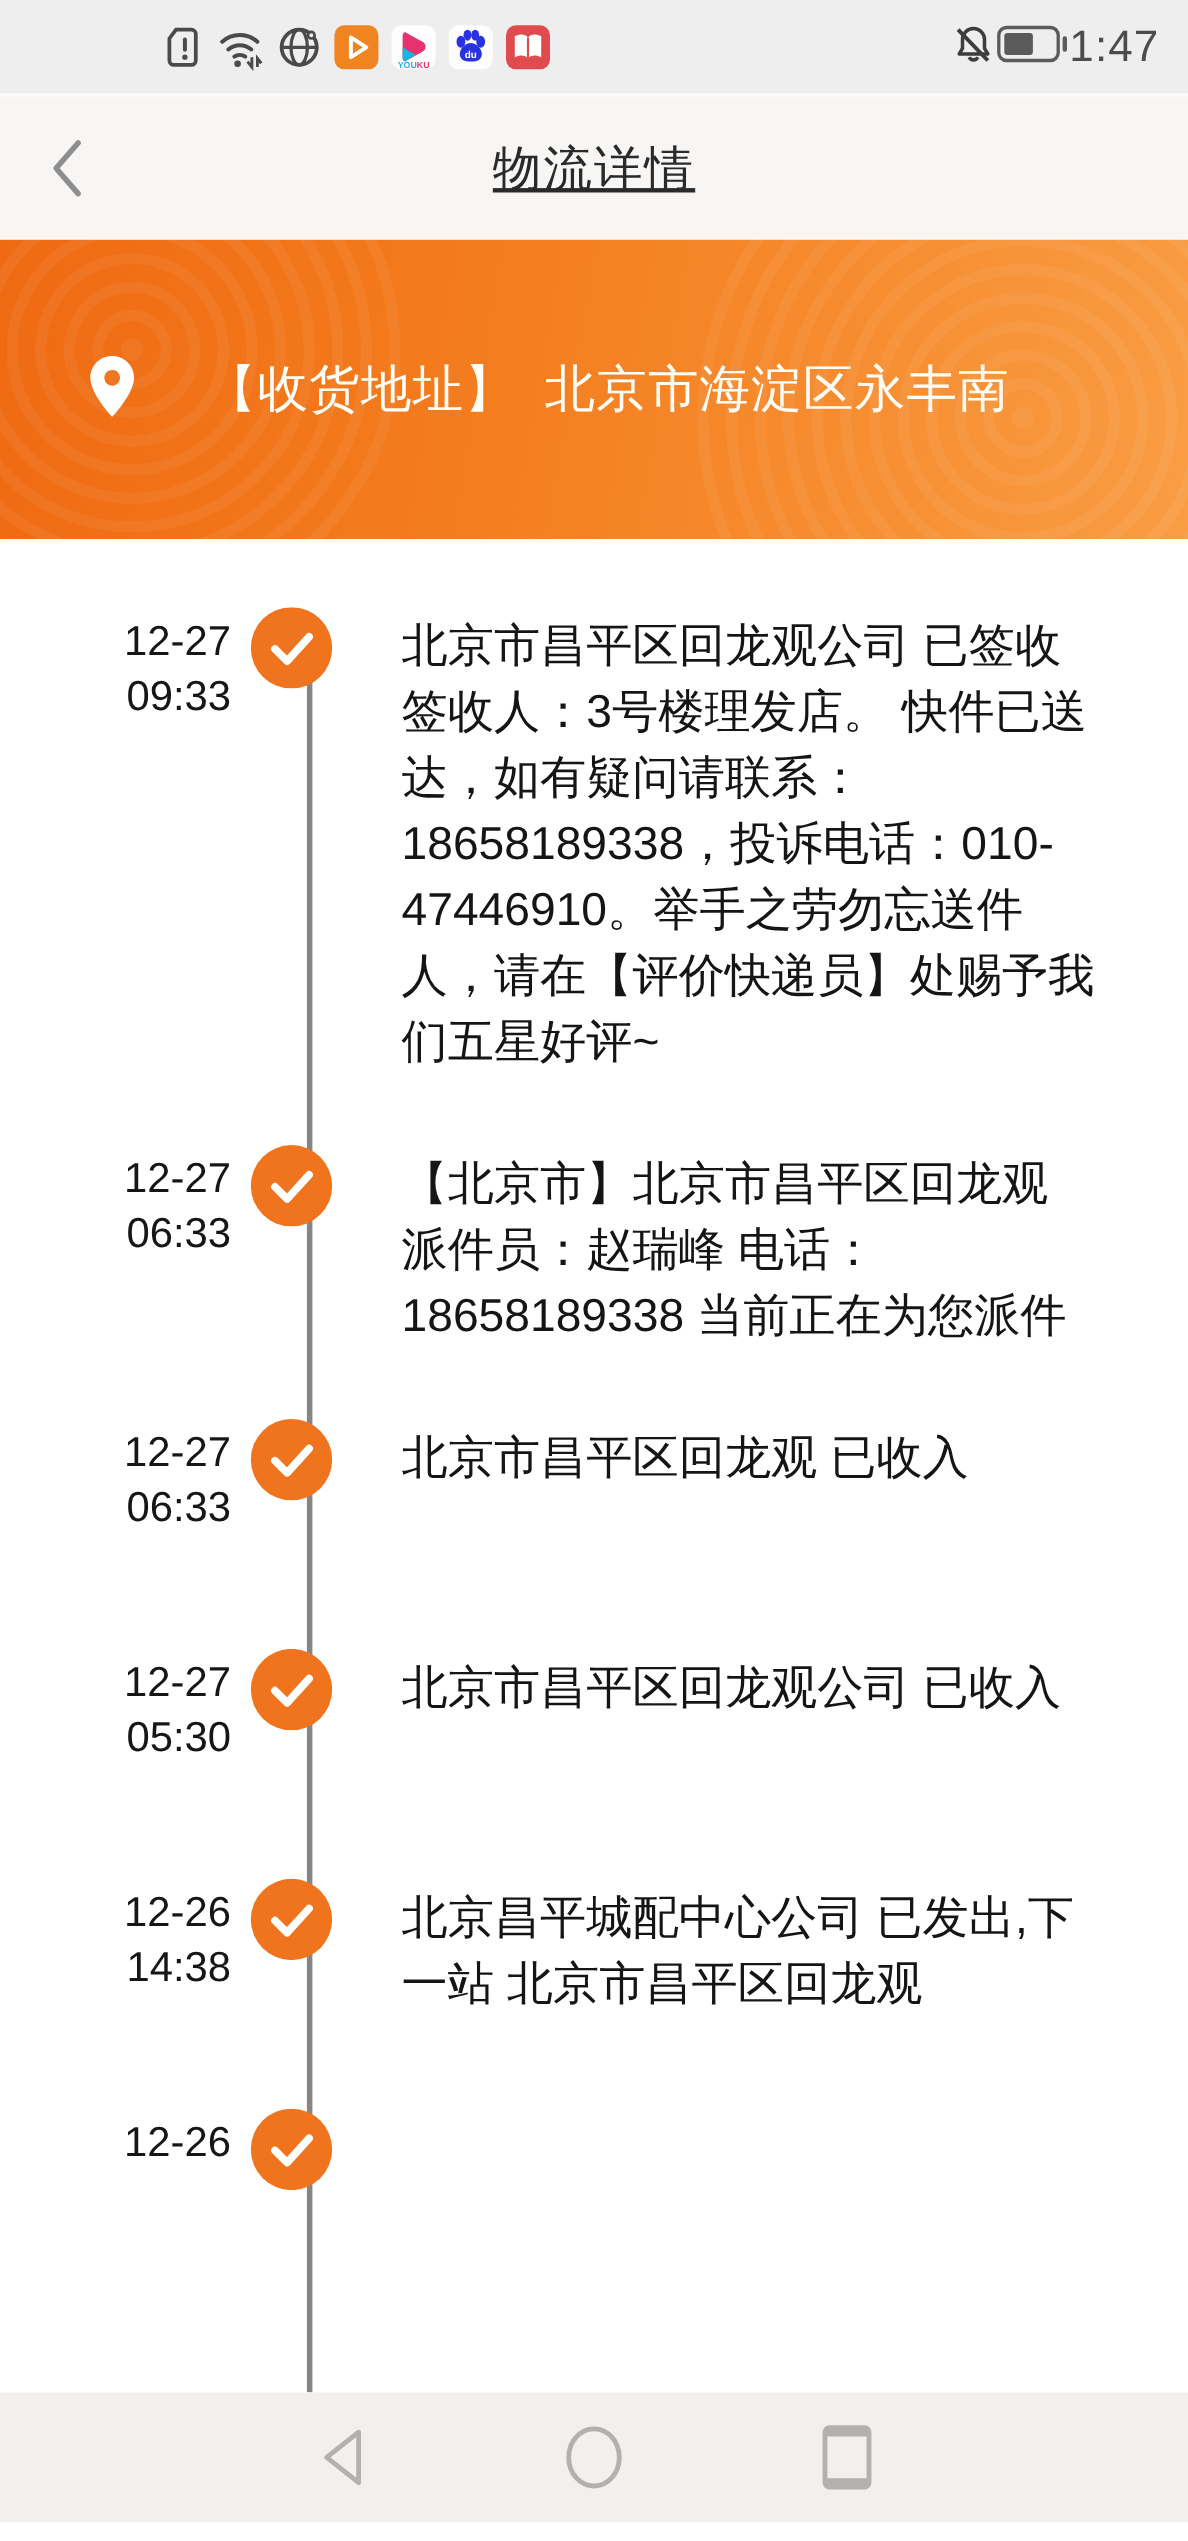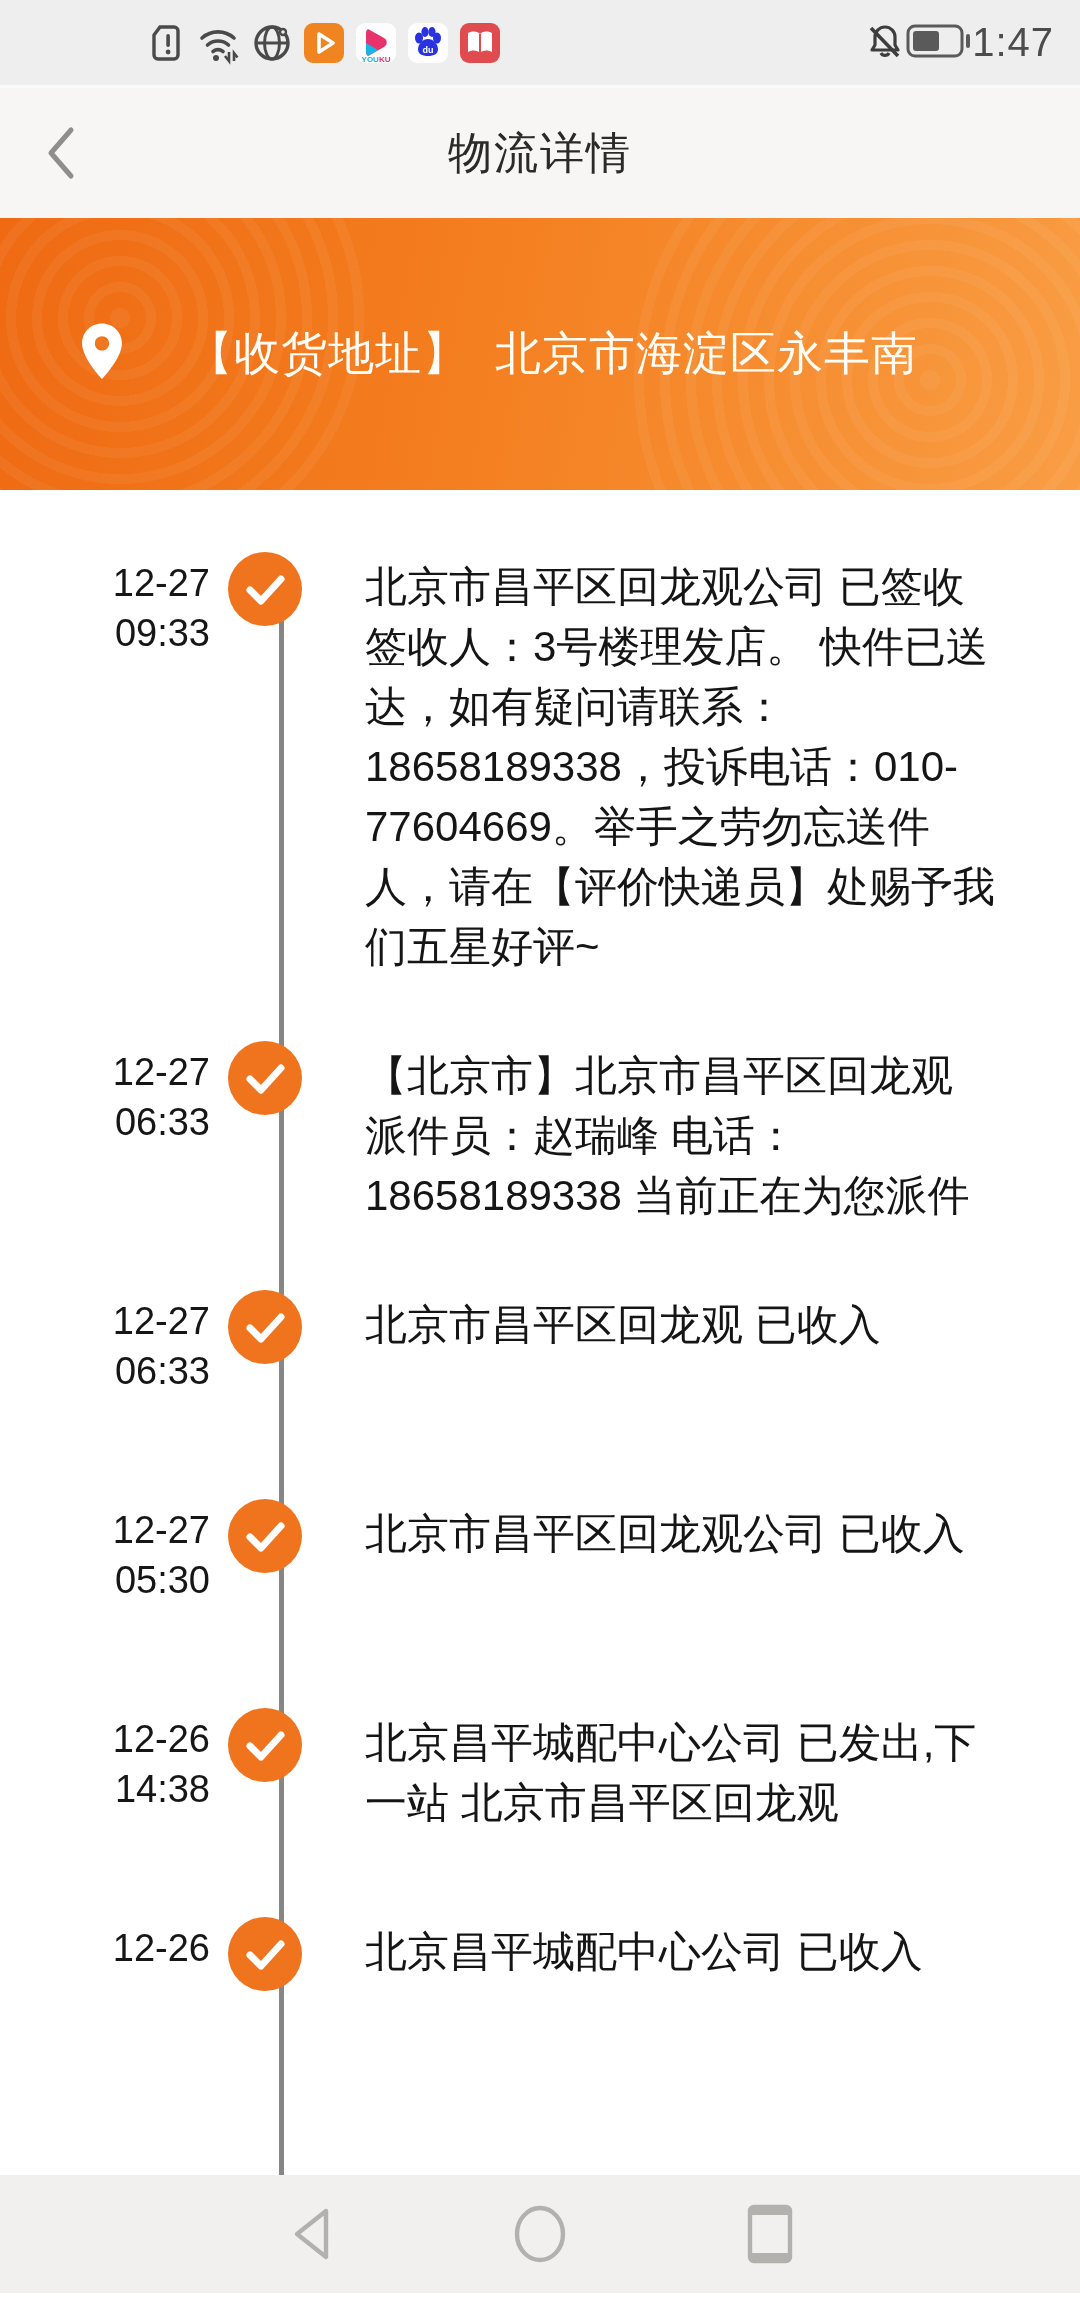--- a/index.html
+++ b/index.html
@@ -15,21 +15,21 @@
   .sb-time { font-size:40px; color:#4c4c4c; letter-spacing:1px; }
 
   
   .webview-header { height:145px; background:#f2f1f0; display:flex; align-items:center; padding:0 70px 0 36px; }
   .wv-title { font-size:50px; color:#151515; margin-left:40px; letter-spacing:2px; }
   .menu-dots { margin-left:auto; display:flex; gap:12px; }
   .menu-dots i { width:12px; height:12px; border-radius:50%; background:#1a1a1a; }
 
   
   .navbar { height:133px; background:#f7f6f5; border-top:3px solid #fbfaf9; position:relative; display:flex; align-items:center; justify-content:center; }
-  .nav-title { font-size:44px; color:#2a2a2a; letter-spacing:2px; }
+  .nav-title { font-size:44px; color:#2a2a2a; letter-spacing:2px;text-decoration:underline; }
   .back-btn { position:absolute; left:30px; top:0; height:100%; display:flex; align-items:center; padding:0 14px; }
 
   
   .banner { height:272px; background:linear-gradient(100deg,#ef6a13 0%,#f47f20 45%,#f99d44 100%); display:flex; align-items:center; padding-left:73px; position:relative; overflow:hidden; }
   .banner::before { content:""; position:absolute; left:-140px; top:-160px; width:520px; height:520px; border-radius:50%;
      background:repeating-radial-gradient(circle at center, rgba(255,255,255,0.05) 0 10px, rgba(255,255,255,0) 10px 26px); }
   .banner::after { content:""; position:absolute; right:-160px; bottom:-200px; width:620px; height:620px; border-radius:50%;
      background:repeating-radial-gradient(circle at center, rgba(255,255,255,0.05) 0 10px, rgba(255,255,255,0) 10px 26px); }
   .banner-text { display:flex; margin-left:56px; font-size:46px; color:#fffdf6; letter-spacing:1px; position:relative; z-index:1; }
   .banner-text .addr { margin-left:26px; }
@@ -160,21 +160,21 @@
       <div class="dates">
         <div>12-27</div>
         <div>09:33</div>
       </div>
       <span class="dot">
         <svg width="74" height="74" viewBox="0 0 74 74">
             <circle cx="37" cy="37" r="37" fill="#f0741e"></circle>
             <polyline points="22,38 33,49 53,27" fill="none" stroke="#ffffff" stroke-width="7" stroke-linecap="round" stroke-linejoin="round"></polyline>
           </svg>
       </span>
-      <div class="txt">北京市昌平区回龙观公司 已签收 签收人：3号楼理发店。 快件已送达，如有疑问请联系：18658189338，投诉电话：010-77604669。举手之劳勿忘送件人，请在【评价快递员】处赐予我们五星好评~</div>
+      <div class="txt">北京市昌平区回龙观公司 已签收 签收人：3号楼理发店。 快件已送达，如有疑问请联系：18658189338，投诉电话：010-47446910。举手之劳勿忘送件人，请在【评价快递员】处赐予我们五星好评~</div>
     </div>
 
     <div class="entry">
       <div class="dates">
         <div>12-27</div>
         <div>06:33</div>
       </div>
       <span class="dot">
         <svg width="74" height="74" viewBox="0 0 74 74">
             <circle cx="37" cy="37" r="37" fill="#f0741e"></circle>
@@ -229,21 +229,20 @@
     <div class="entry">
       <div class="dates">
         <div>12-26</div>
       </div>
       <span class="dot">
         <svg width="74" height="74" viewBox="0 0 74 74">
             <circle cx="37" cy="37" r="37" fill="#f0741e"></circle>
             <polyline points="22,38 33,49 53,27" fill="none" stroke="#ffffff" stroke-width="7" stroke-linecap="round" stroke-linejoin="round"></polyline>
           </svg>
       </span>
-      <div class="txt">北京昌平城配中心公司 已收入</div>
     </div>
   </div>
 
   <div class="bottom-nav">
     <span class="bn-btn">
       <svg width="48" height="60" viewBox="0 0 48 60">
           <path d="M40 7 L11 30 L40 53 Z" fill="none" stroke="#b3b1ae" stroke-width="4.4" stroke-linejoin="round"></path>
         </svg>
     </span>
     <span class="bn-btn">

